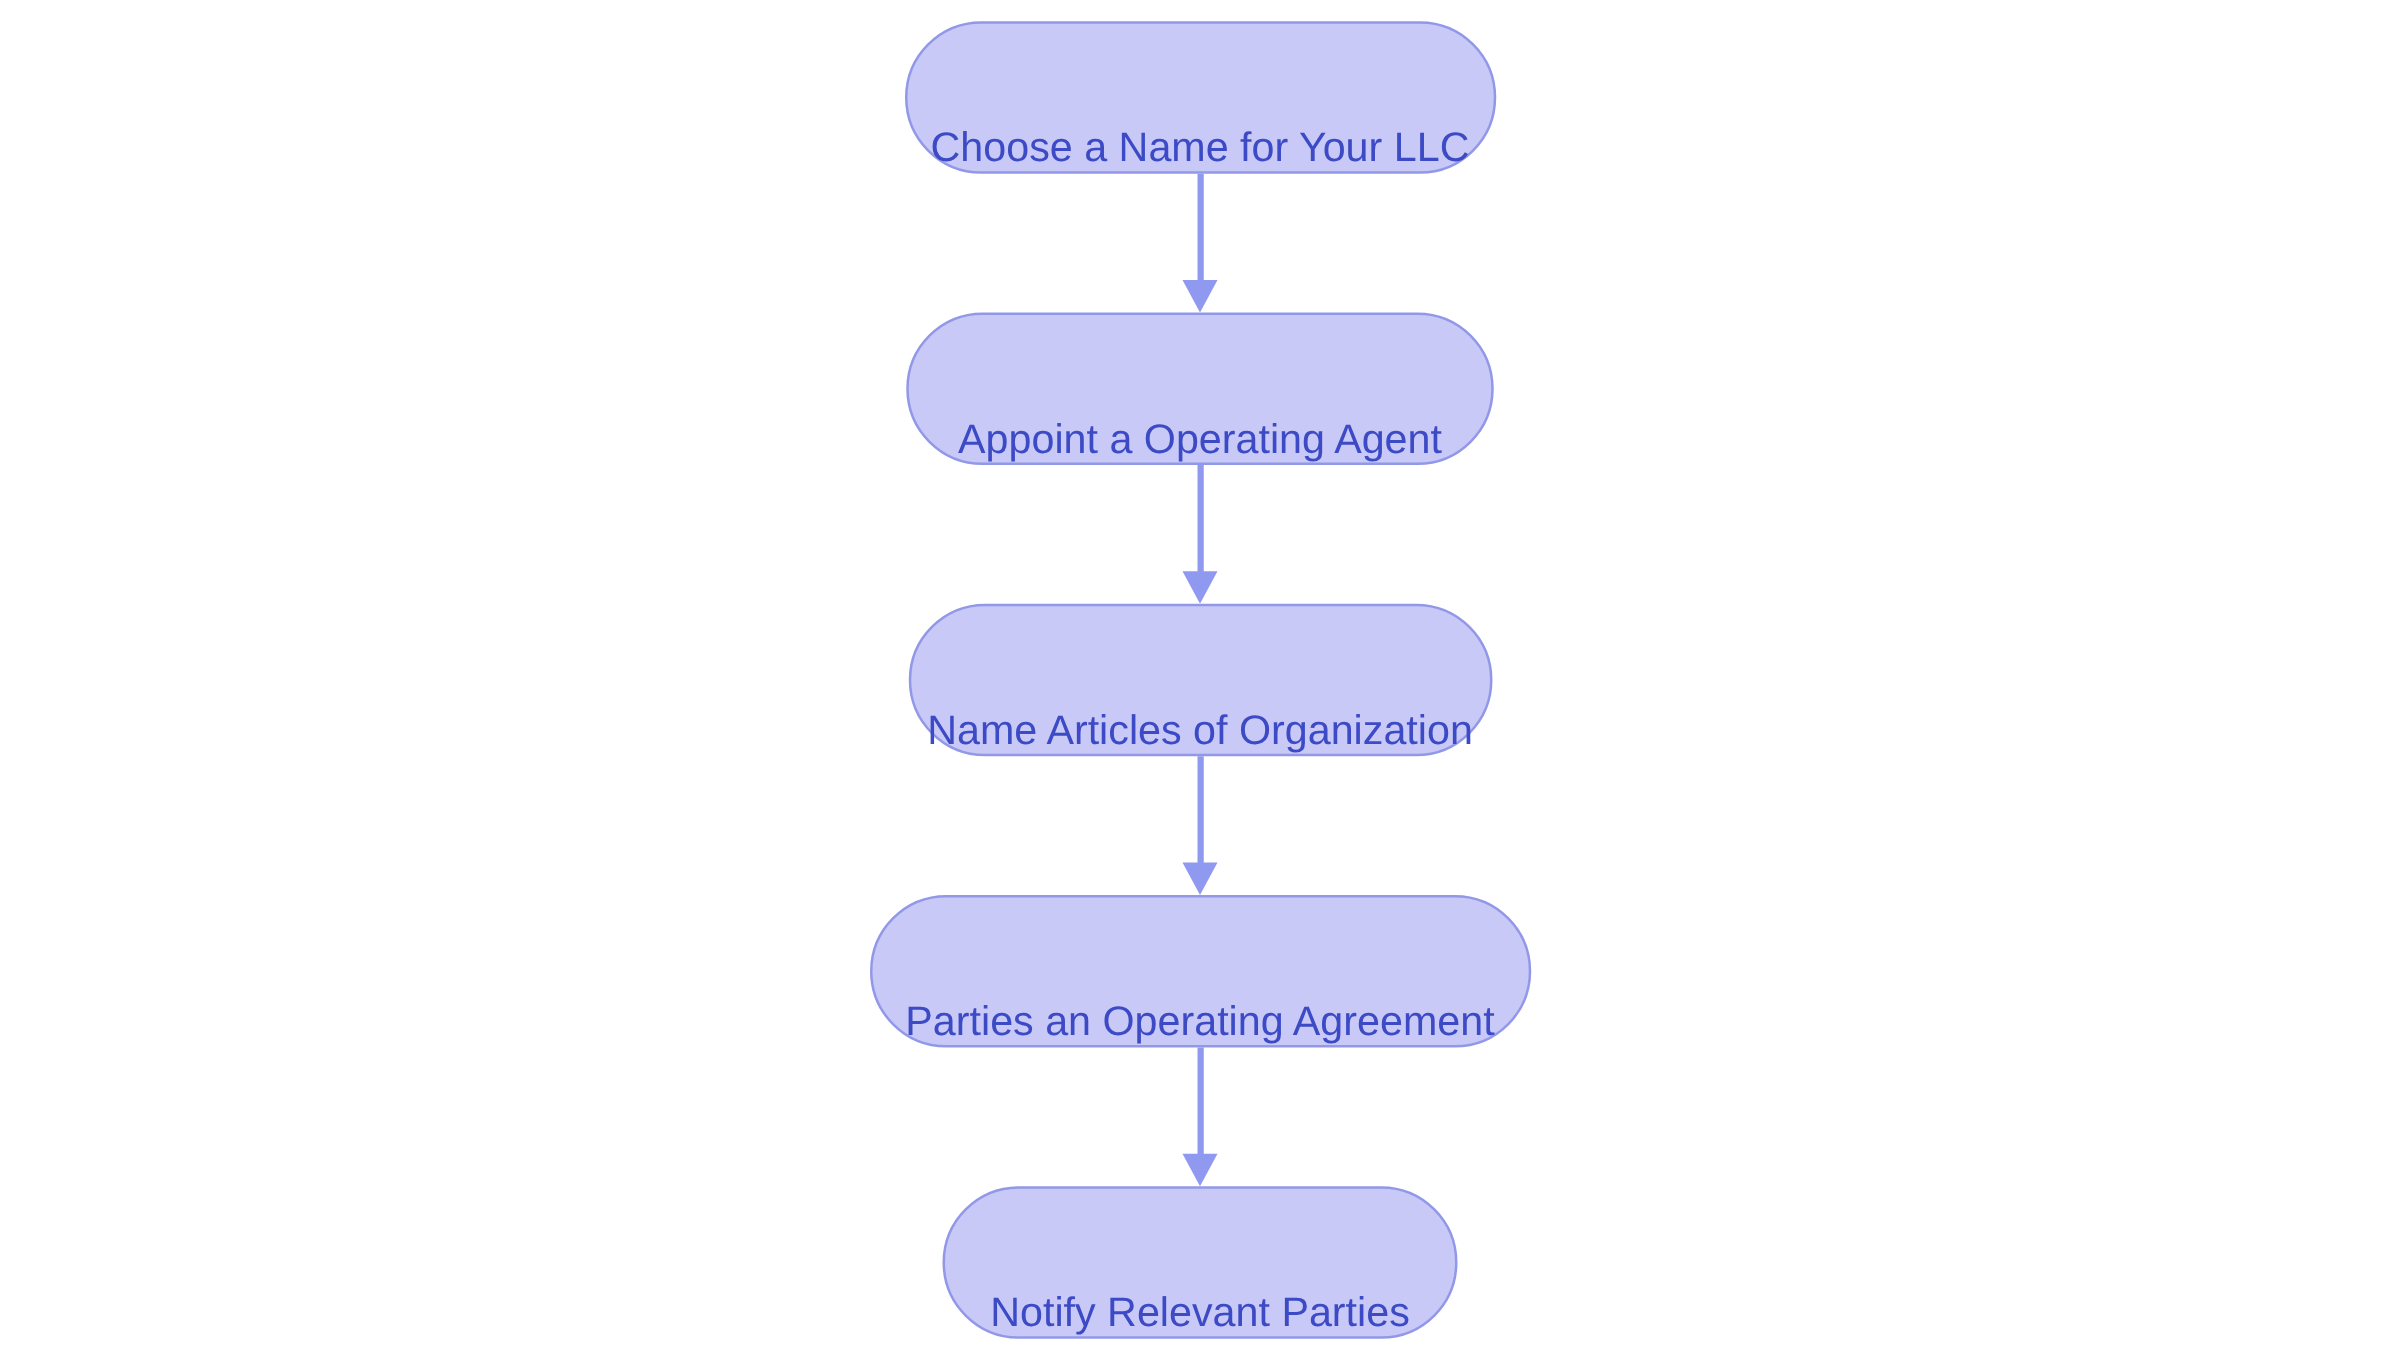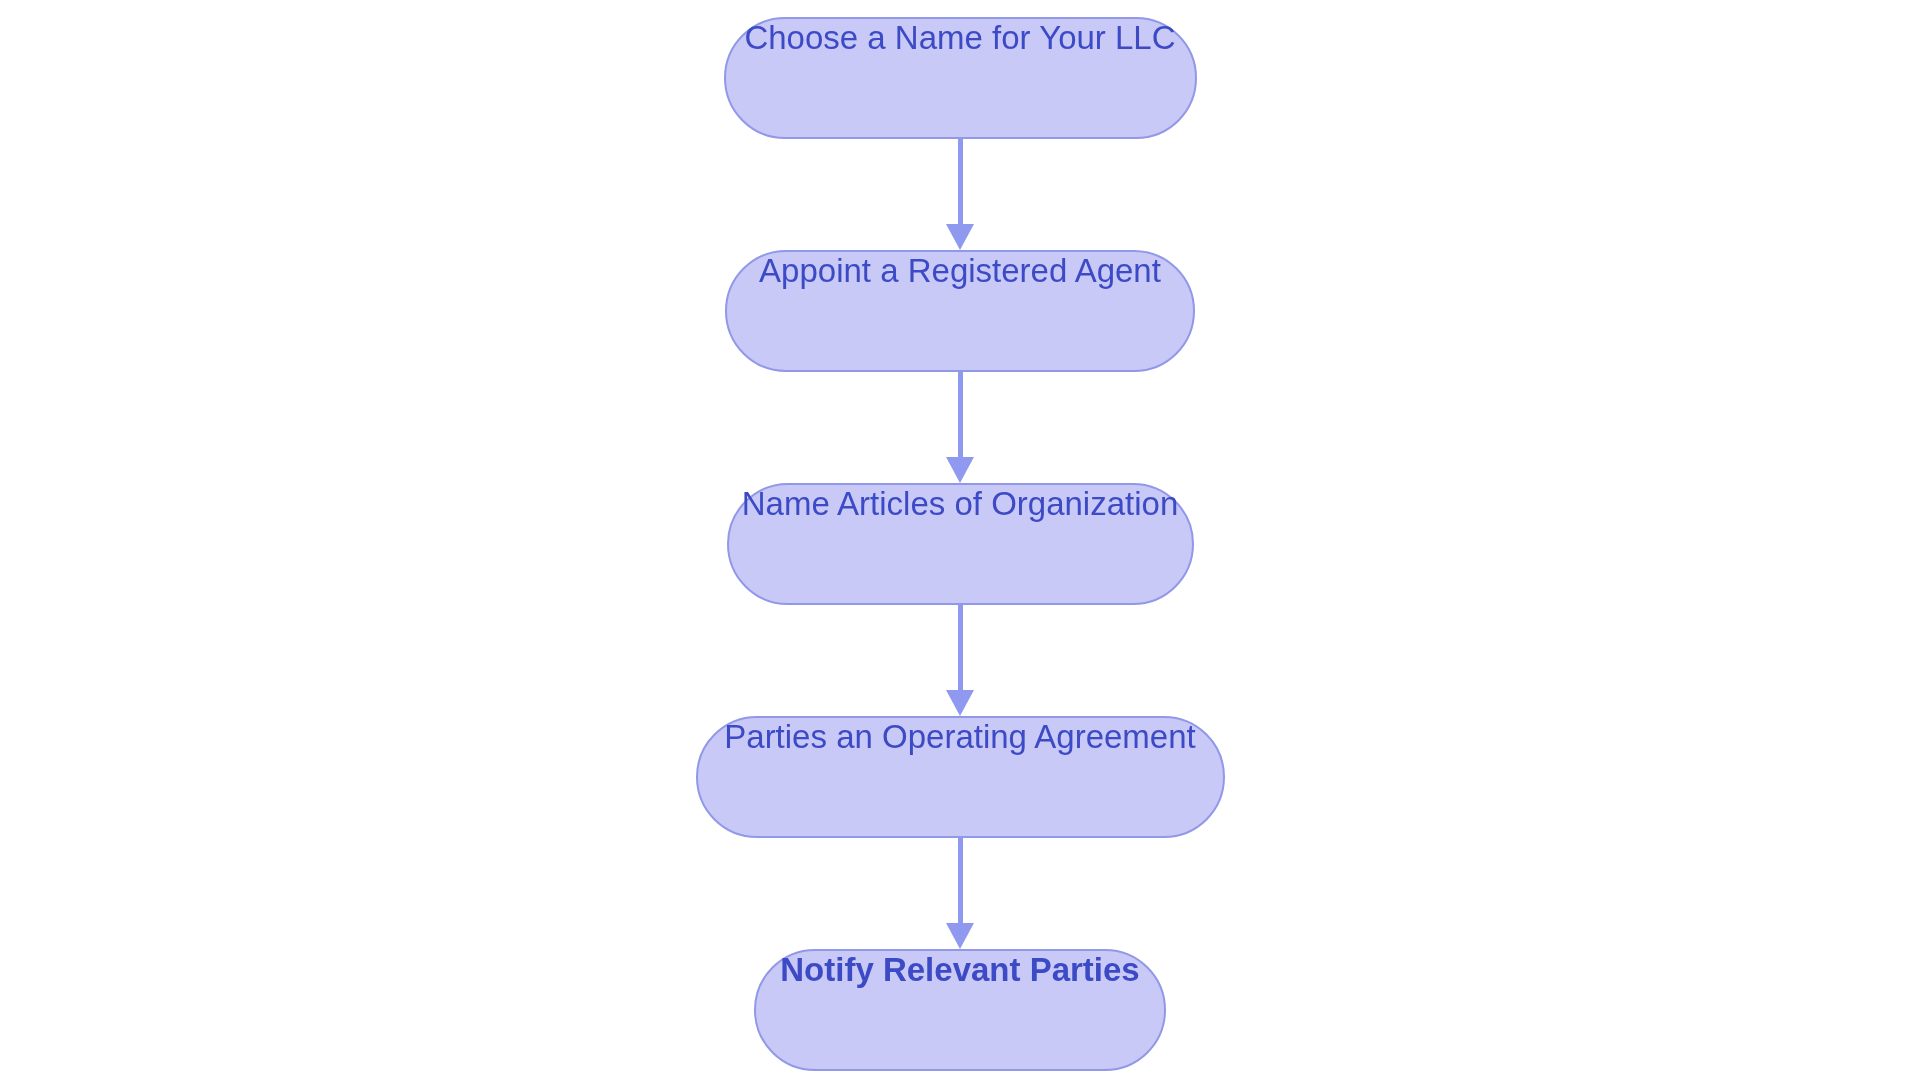--- a/index.html
+++ b/index.html
@@ -26,32 +26,32 @@
     align-items: center;
     padding-top: 17px;
   }
   .node {
     flex: 0 0 auto;
     height: 122px;
     border-radius: 61px;
     background: var(--node-fill);
     border: 2px solid var(--node-border);
     display: flex;
-    align-items: flex-start;
+    align-items: flex-end;
     justify-content: center;
     color: var(--node-text);
     font-size: 33px;
     font-weight: 400;
     white-space: nowrap;
   }
   .node.w1 { width: 473px; }
   .node.w2 { width: 470px; }
   .node.w3 { width: 467px; }
   .node.w4 { width: 529px; }
-  .node.w5 { width: 412px; font-weight: bold; }
+  .node.w5 { width: 412px; }
   .connector {
     flex: 0 0 auto;
     height: 111px;
     width: 40px;
     position: relative;
     display: flex;
     flex-direction: column;
     align-items: center;
   }
   .connector .line {
@@ -76,21 +76,21 @@
   <div class="node w1">
     <span>Choose a Name for Your LLC</span>
   </div>
 
   <div class="connector">
     <div class="line"></div>
     <div class="head"></div>
   </div>
 
   <div class="node w2">
-    <span>Appoint a Registered Agent</span>
+    <span>Appoint a Operating Agent</span>
   </div>
 
   <div class="connector">
     <div class="line"></div>
     <div class="head"></div>
   </div>
 
   <div class="node w3">
     <span>Name Articles of Organization</span>
   </div>

